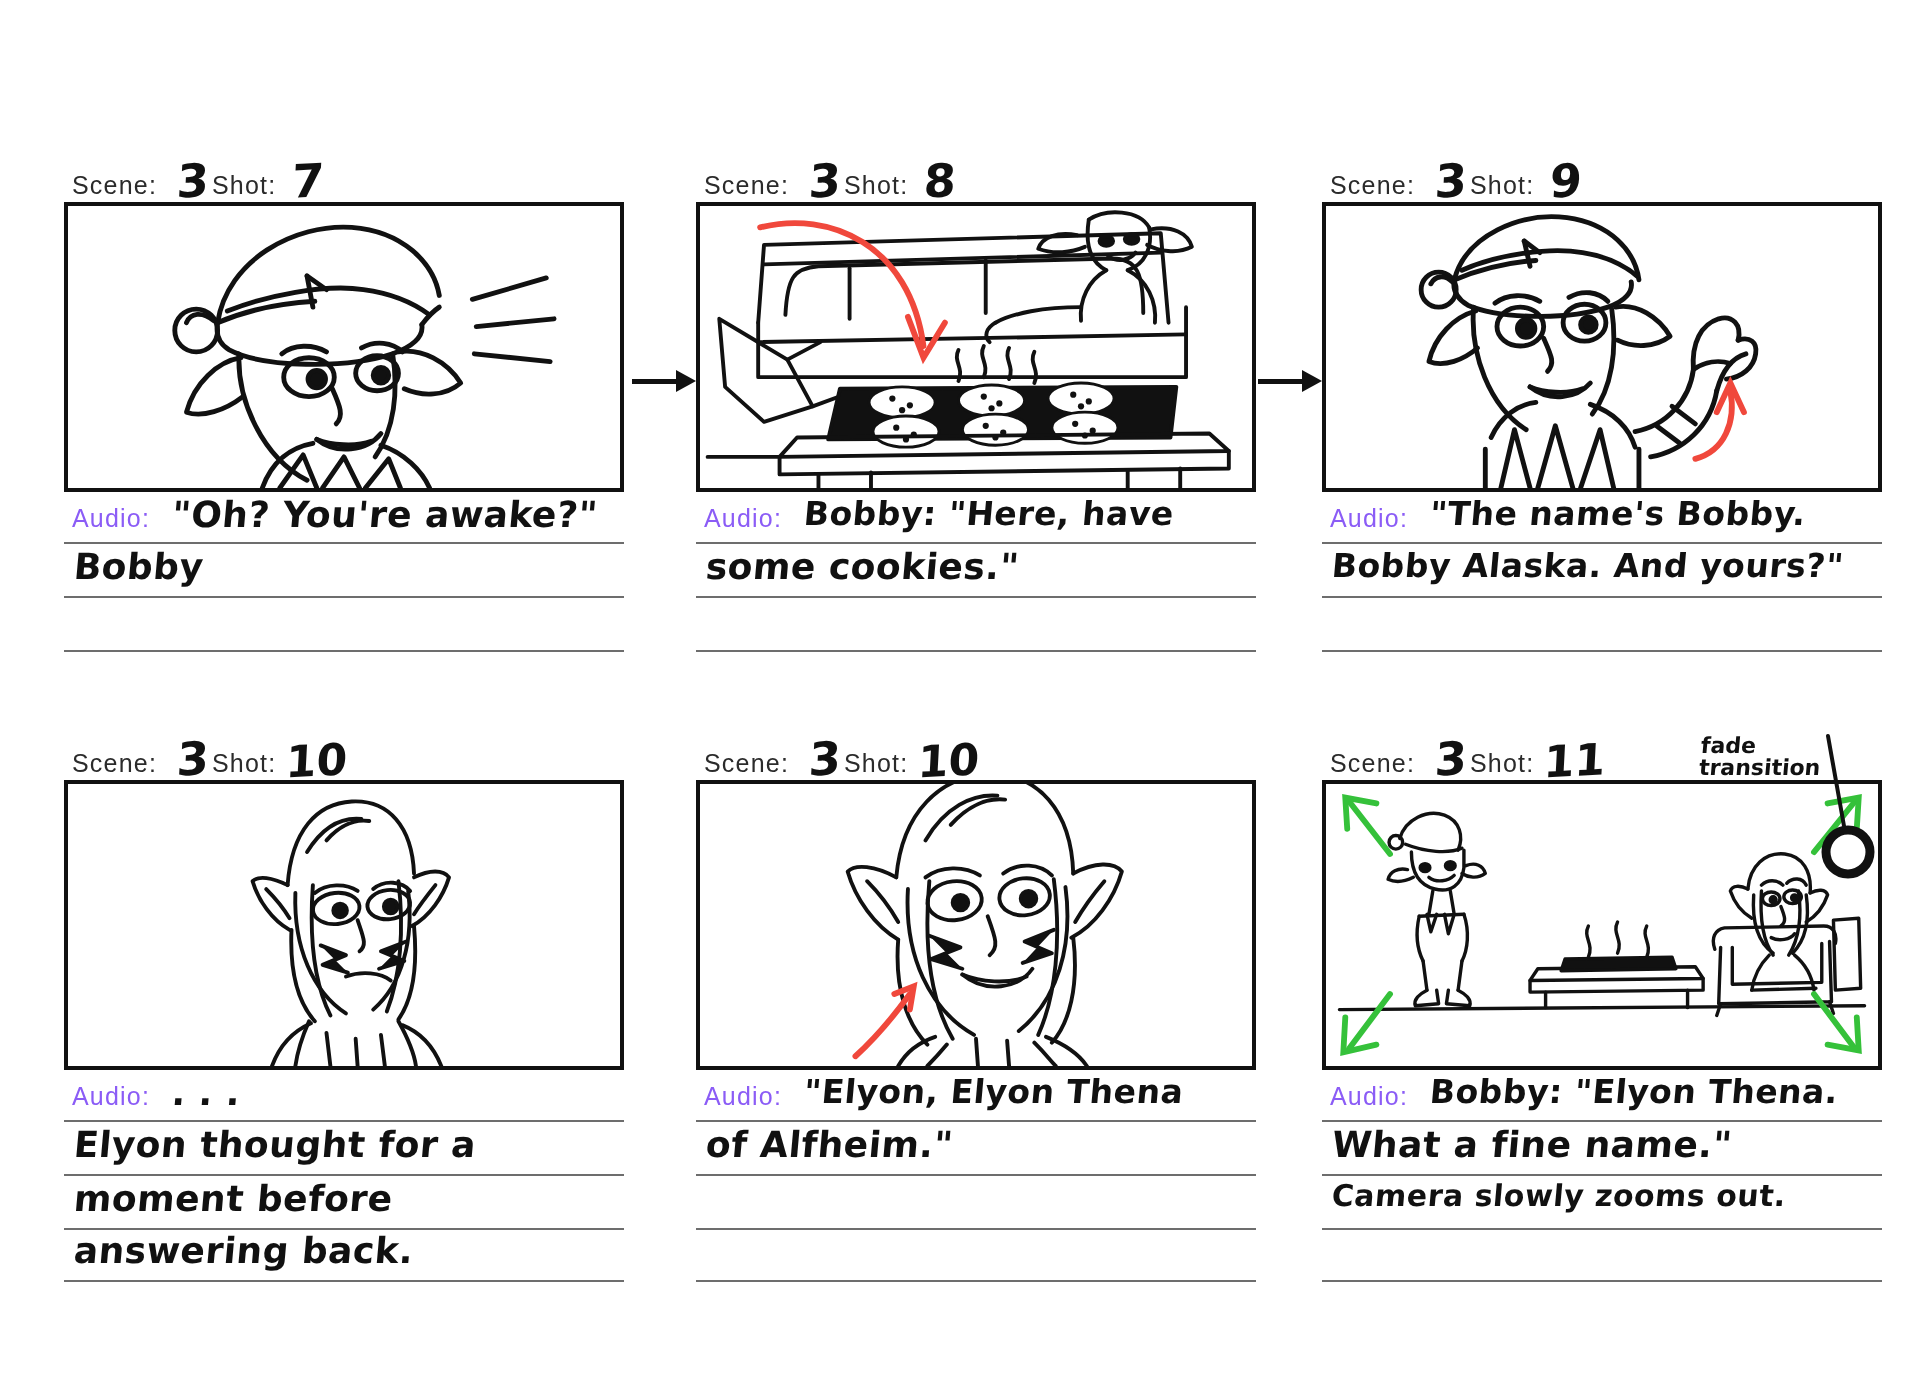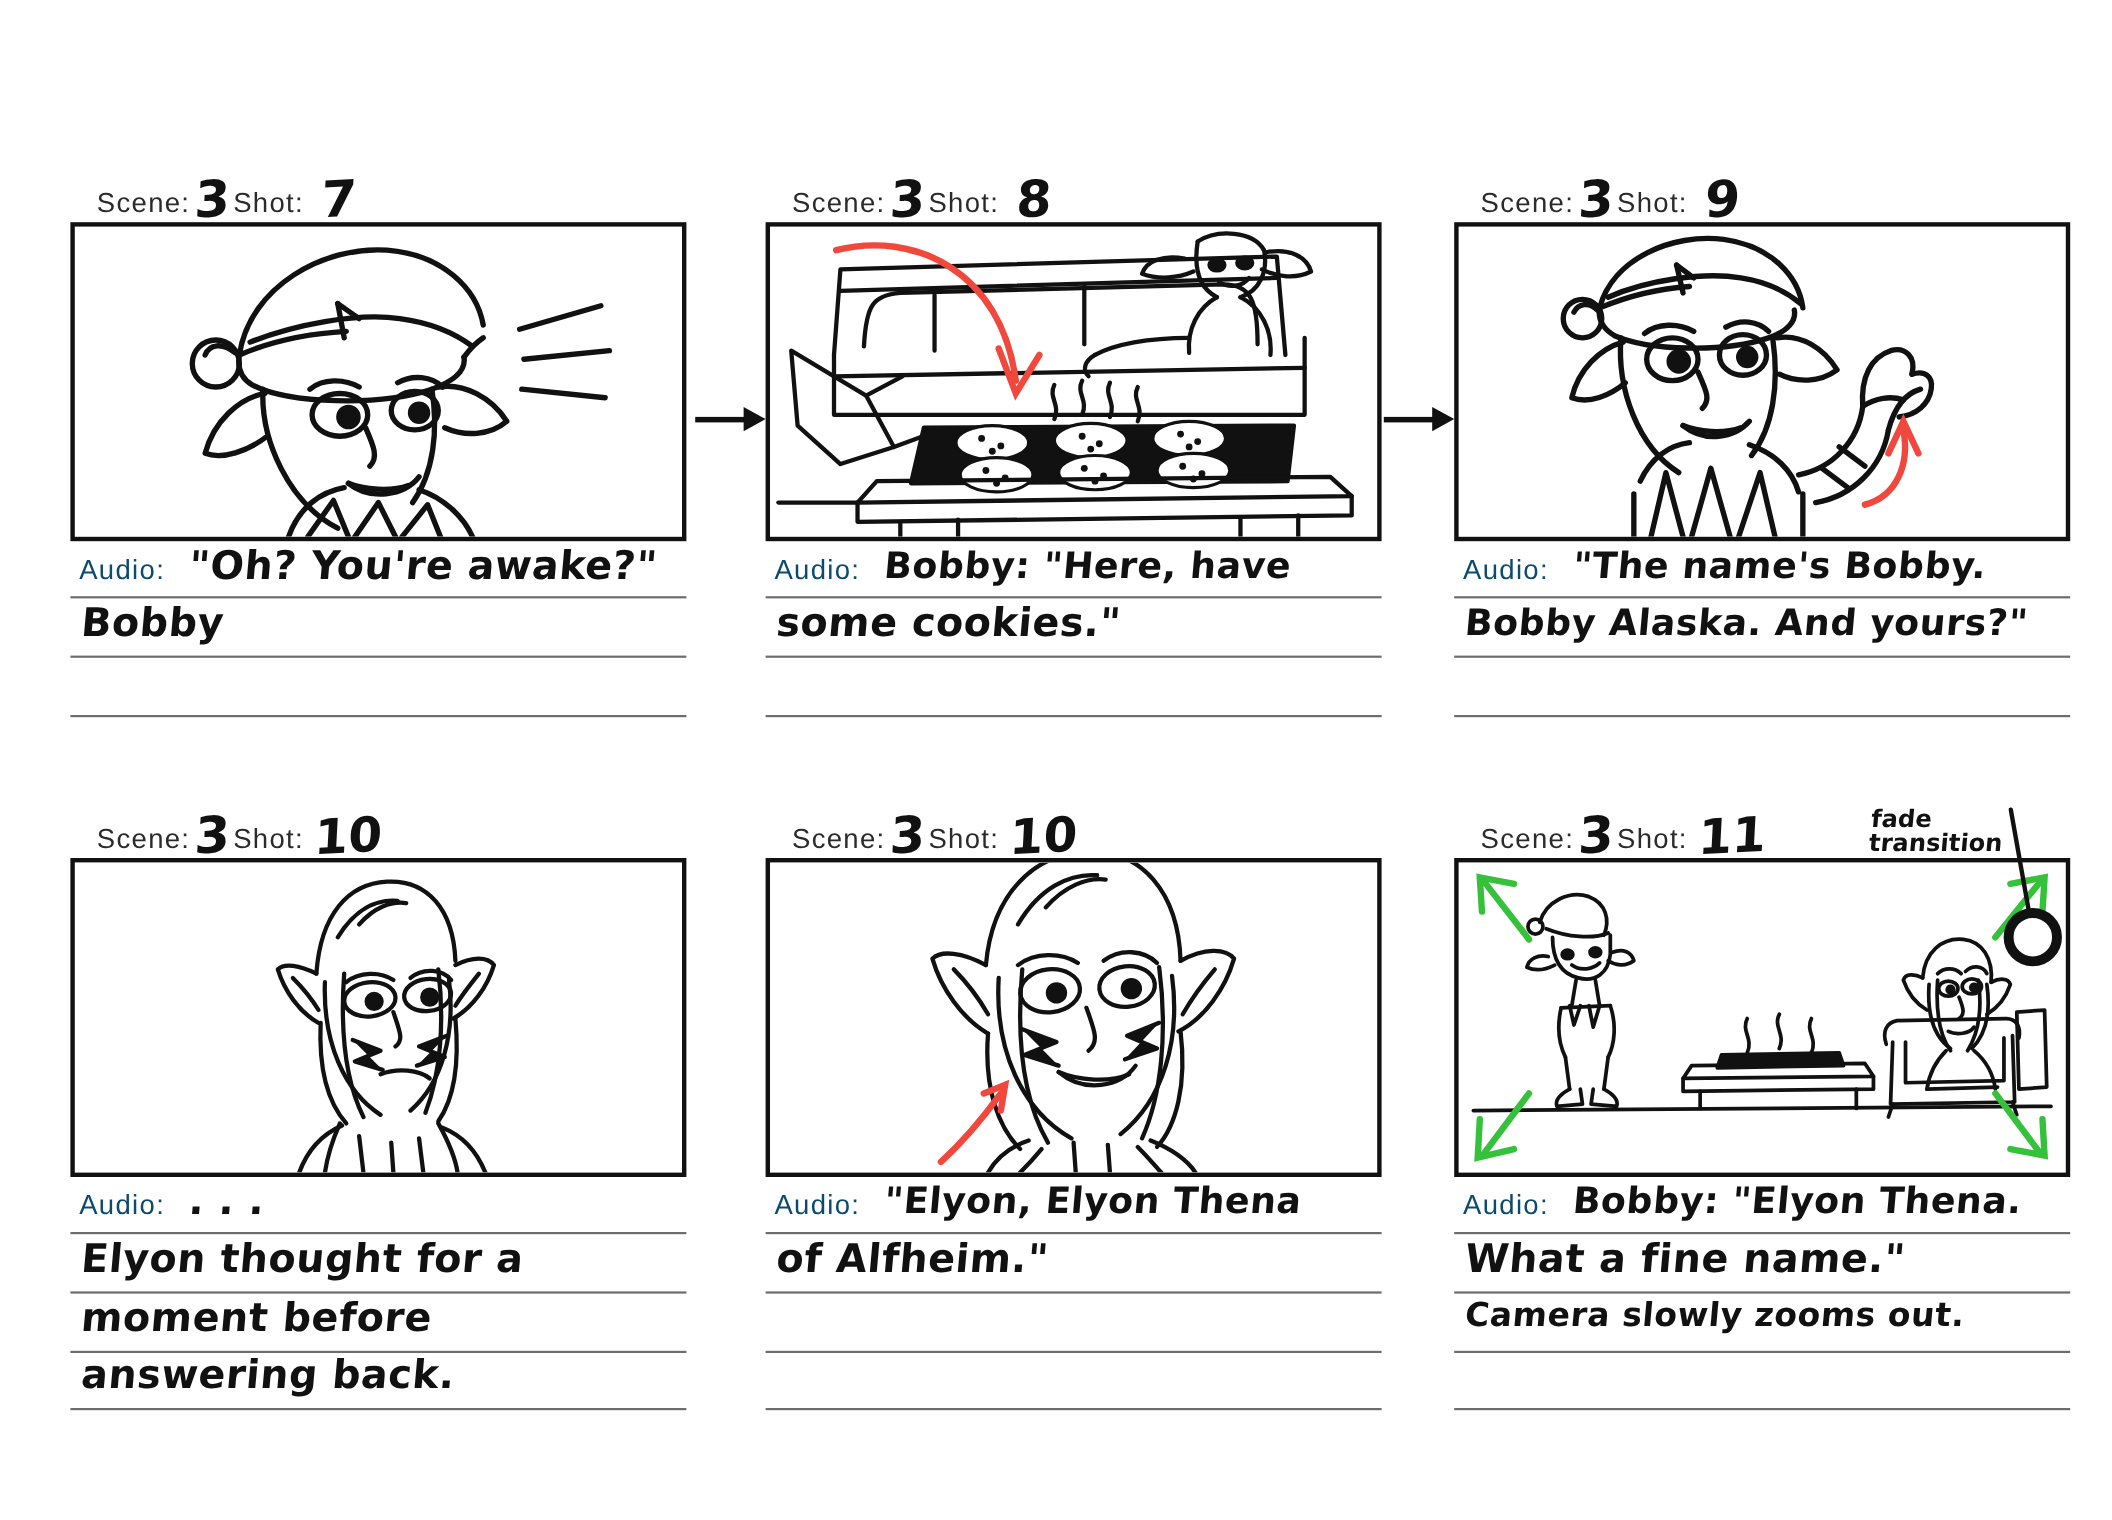--- a/index.html
+++ b/index.html
@@ -38,21 +38,21 @@
     white-space:nowrap;
   }
   .hdr .lbl{
     font-family:"Liberation Sans", sans-serif;
     font-size:25px;
     letter-spacing:1.2px;
     color:#2b2b2b;
     position:absolute;
     bottom:2px;
   }
-  .hdr .lbl.scene{left:24px;}
+  .hdr .lbl.scene{left:8px;}
   .hdr .lbl.shot{left:148px;}
   .hdr .hand{
     font-family:"DejaVu Sans", sans-serif;
     font-weight:700;
     font-size:46px;
     color:#111;
     position:absolute;
     bottom:-6px;
     transform:skewX(-6deg) rotate(-3deg);
   }
@@ -76,21 +76,21 @@
   .rule{
     position:absolute;left:0;width:100%;
     height:2px;background:#6d6d6d;
   }
   .rule.r1{top:46px;}
   .rule.r2{top:100px;}
   .rule.r3{top:154px;}
   .rule.r4{top:206px;}
   .audio-lbl{
     position:absolute;left:8px;top:8px;
-    font-size:25px;letter-spacing:1.2px;color:#0c4a6e;
+    font-size:25px;letter-spacing:1.2px;color:#8b5cf6;
   }
   .hw{
     position:absolute;
     font-family:"DejaVu Sans", sans-serif;
     font-weight:700;
     color:#111;
     white-space:nowrap;
     transform:skewX(-5deg);
     letter-spacing:0.5px;
   }

